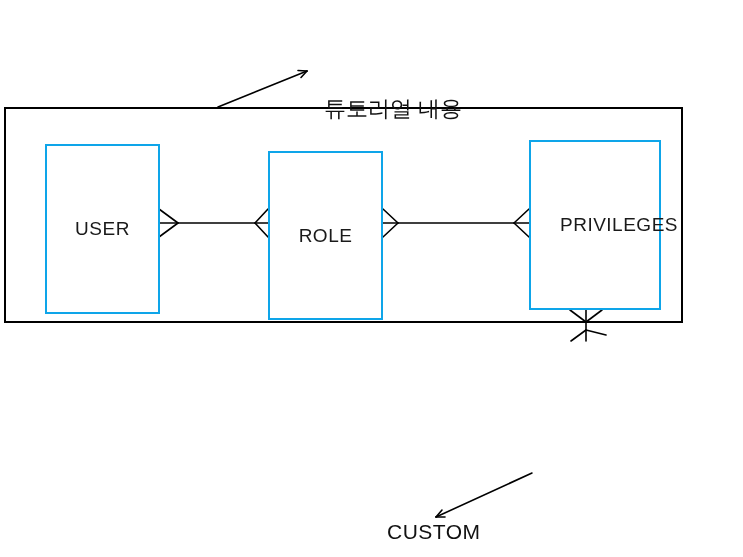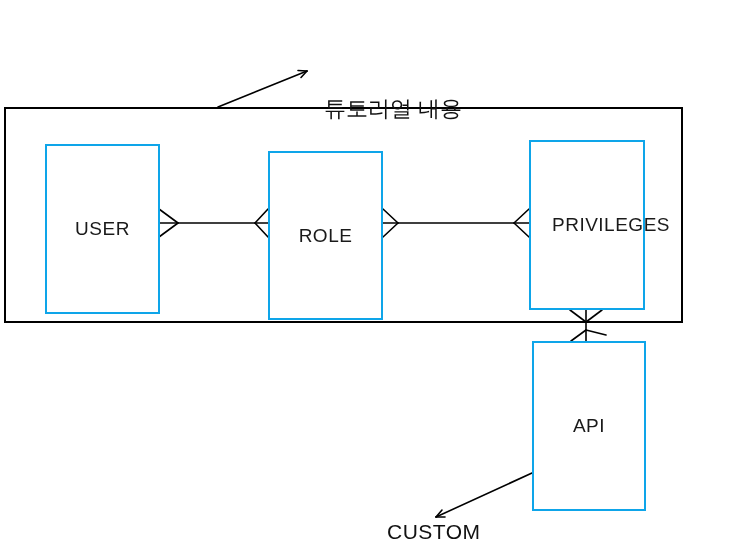--- a/index.html
+++ b/index.html
@@ -40,21 +40,21 @@
     justify-content: center;
   }
   .entity-label {
     font-size: 19px;
     color: #1a1a1a;
     white-space: nowrap;
     letter-spacing: 0.5px;
   }
   #box-user       { left: 45px;  top: 144px; width: 115px; height: 170px; }
   #box-role       { left: 268px; top: 143px; width: 115px; height: 169px; margin-top: 8px; }
-  #box-privileges { left: 529px; top: 140px; width: 116px; height: 170px; padding-left: 48px; }
+  #box-privileges { left: 529px; top: 140px; width: 132px; height: 170px; padding-left: 48px; }
   #box-api        { left: 532px; top: 341px; width: 114px; height: 170px; }
   .annotation {
     position: absolute;
     color: #111111;
     white-space: nowrap;
   }
   #annotation-top {
     left: 324px; top: 54px;
     font-size: 22px;
     margin-top: 40px;
@@ -125,21 +125,18 @@
   </div>
 
   <div class="entity-box" id="box-role">
     <span class="entity-label">ROLE</span>
   </div>
 
   <div class="entity-box" id="box-privileges">
     <span class="entity-label">PRIVILEGES</span>
   </div>
 
-  <div class="entity-box" id="box-api">
-    <span class="entity-label">API</span>
-  </div>
 
   <div class="annotation" id="annotation-top">튜토리얼 내용</div>
 
   <div class="annotation" id="annotation-bottom">CUSTOM</div>
 
 </div>
 
 </body></html>

